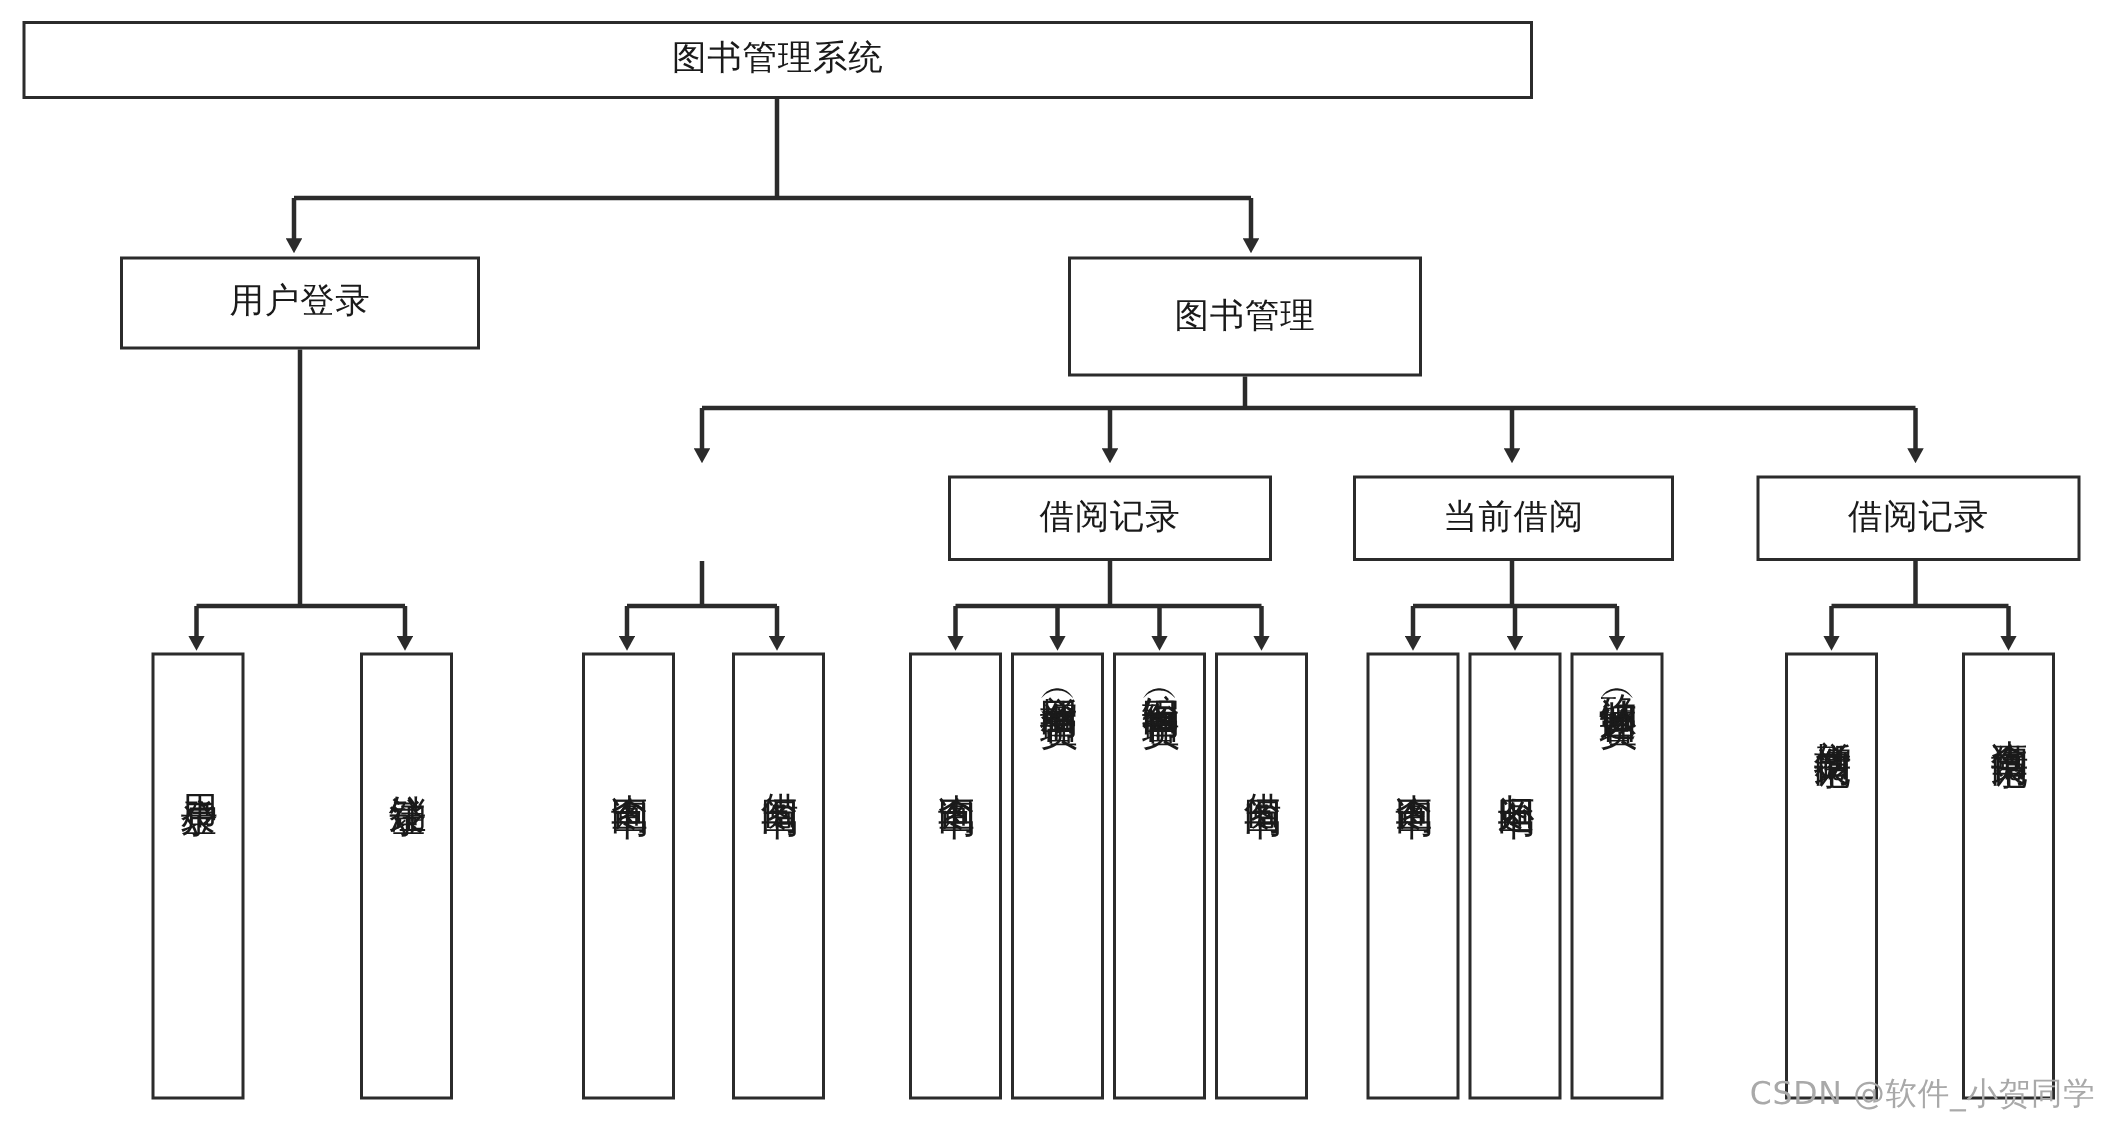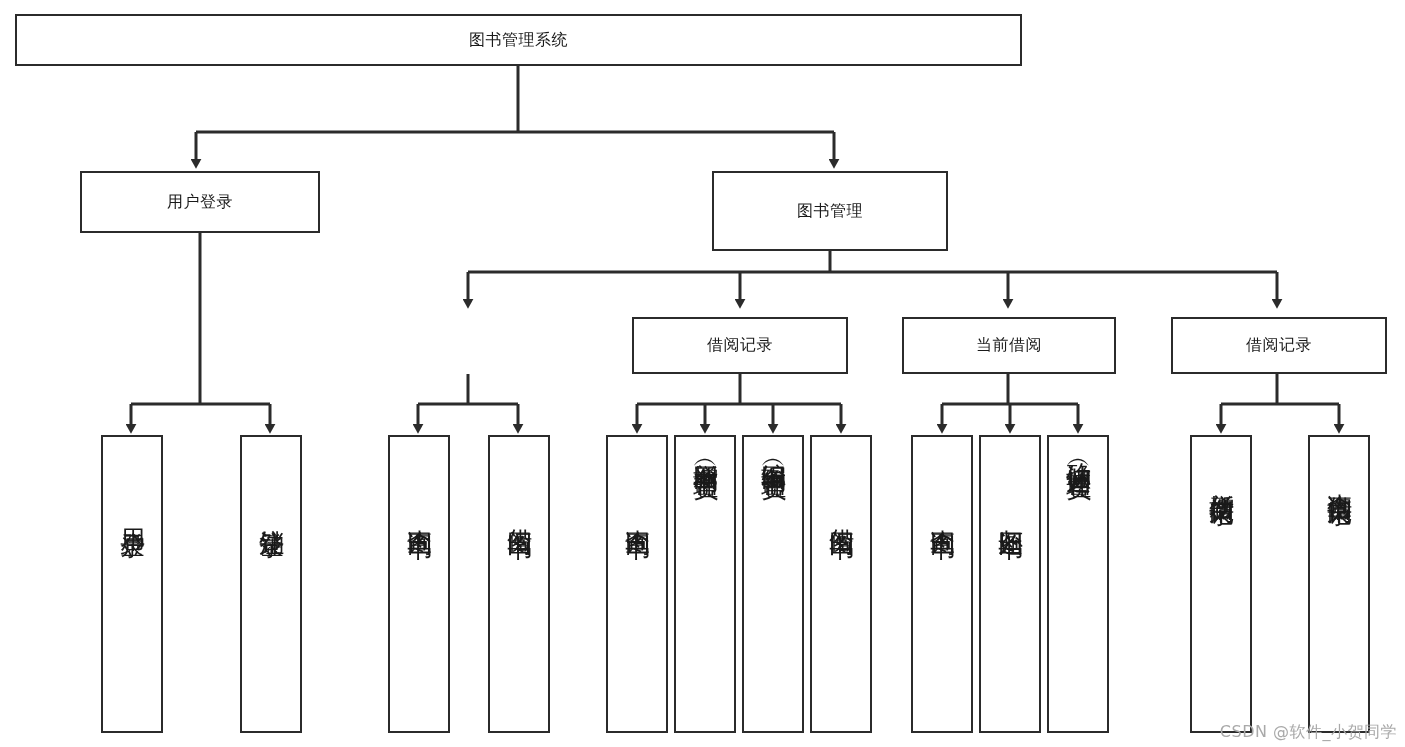--- a/index.html
+++ b/index.html
@@ -32,40 +32,40 @@
     justify-content: center;
     color: #1a1a1a;
     z-index: 2;
   }
   .node .lbl {
     display: block;
     text-align: center;
     line-height: 1.18;
   }
   .node.h .lbl {
-    font-size: 16px;
+    font-size: 23px;
     letter-spacing: 0.5px;
   }
   .node.v {
     align-items: flex-start;
     padding-top: 6px;
   }
   .node.v .lbl {
     writing-mode: vertical-rl;
     text-orientation: upright;
     font-size: 25px;
     line-height: 1.22;
     letter-spacing: 2px;
     white-space: nowrap;
   }
   #watermark {
     position: absolute;
     right: 8px;
     bottom: 4px;
-    font-size: 16px;
+    font-size: 21px;
     color: #a9a9a9;
     letter-spacing: 0.5px;
     z-index: 5;
     white-space: nowrap;
   }
 </style>
 </head>
 <body>
 
 <div id="canvas">

